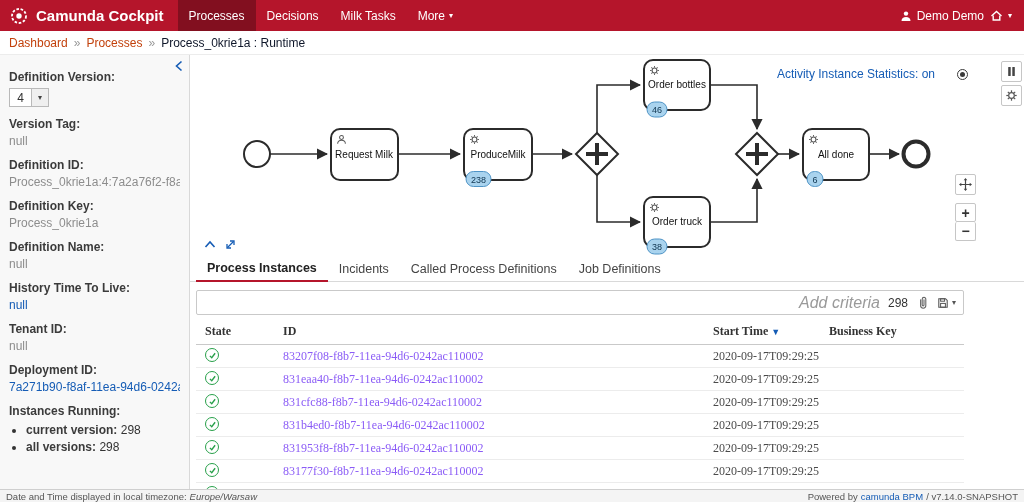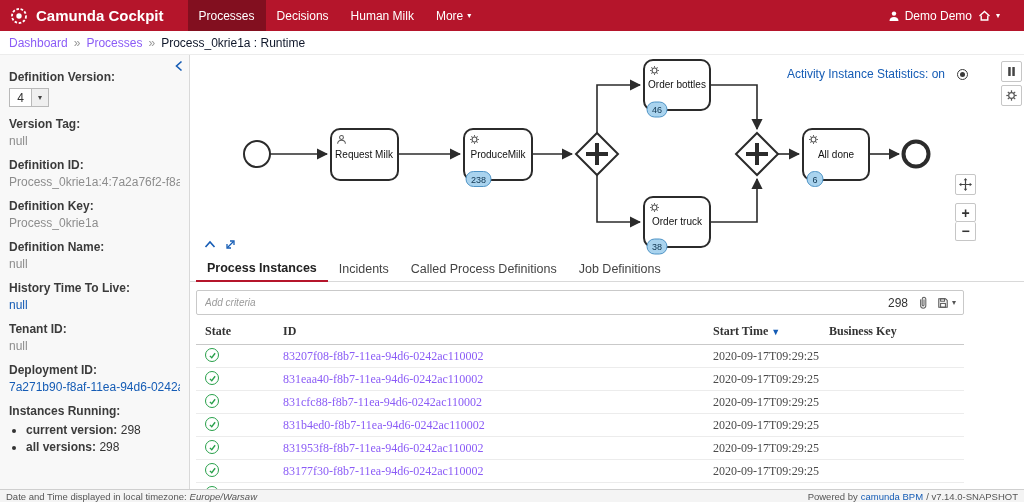--- a/index.html
+++ b/index.html
@@ -1,32 +1,32 @@
 <!DOCTYPE html>
 <html><head>
 <meta charset="utf-8">
 <style>
   * { box-sizing: border-box; margin: 0; padding: 0; }
   html,body { width:1024px; height:502px; }
   body { font-family: "Liberation Sans", sans-serif; background:#fff; overflow:hidden; }
   .app { position:relative; width:1024px; height:502px; overflow:hidden; background:#fff; }
 
   
-  .navbar { height:31px; background:#b5152b; display:flex; align-items:stretch; color:#fff;gap:10px; }
+  .navbar { height:31px; background:#b5152b; display:flex; align-items:stretch; color:#fff; }
   .brand { display:flex; align-items:center; gap:8px; padding:0 14px 0 10px; font-size:15px; font-weight:bold; white-space:nowrap; }
   .nav-items { display:flex; align-items:stretch; }
   .nav-item { display:flex; align-items:center; padding:0 11px; font-size:12px; color:#fff; text-decoration:none; cursor:pointer; gap:4px; }
   .nav-item.active { background:rgba(0,0,0,.28); }
   .caret-glyph { font-size:8px; line-height:1; }
-  .navbar-right { margin-left:auto; display:flex; align-items:center; gap:6px; padding-right:24px; font-size:12px; }
+  .navbar-right { margin-left:auto; display:flex; align-items:center; gap:6px; padding-right:12px; font-size:12px; }
   .navbar-right .grp { display:flex; align-items:center; gap:5px; cursor:pointer; }
 
   
   .breadcrumb { height:24px; display:flex; align-items:center; gap:6px; padding-left:9px; font-size:12px; background:#fff; border-bottom:1px solid #ececec; }
-  .breadcrumb a { color:#8b5cf6; text-decoration:none; cursor:pointer;text-align:center; }
+  .breadcrumb a { color:#c2410c; text-decoration:none; cursor:pointer;text-align:center; }
   .bc-sep { color:#999; }
   .bc-current { color:#0f172a; }
 
   
   .body { display:flex; height:434px; }
   .sidebar { width:190px; background:#f8f8f8; border-right:1px solid #d9d9d9; padding:5px 9px; position:relative; overflow:hidden; }
   .main { flex:1; position:relative; overflow:hidden; background:#fff; }
 
   
   .collapse-btn { position:absolute; top:3px; right:5px; cursor:pointer; }
@@ -37,40 +37,40 @@
   .ver-row { display:flex; margin-top:4px; }
   .ver-box { width:23px; height:19px; background:#fff; border:1px solid #b9b9b9; font-size:12px; color:#333; display:flex; align-items:center; justify-content:center; cursor:pointer; }
   .ver-caret { width:17px; height:19px; background:#efefef; border:1px solid #b9b9b9; border-left:none; color:#444; display:flex; align-items:center; justify-content:center; cursor:pointer; }
   .inst-list { margin:5px 0 0 17px; }
   .inst-list li { font-size:12px; color:#333; margin-bottom:3px; }
   .inst-list b { color:#3b3b3b; }
 
   
   .diagram { position:relative; height:203px; background:#fff; }
   .bpmn { position:absolute; left:0; top:0; }
-  .stats-link { position:absolute; top:12px; right:56px; display:flex; align-items:center; gap:12px; font-size:12px; color:#155cb5; cursor:pointer; }
+  .stats-link { position:absolute; top:12px; right:56px; display:flex; align-items:center; gap:22px; font-size:12px; color:#155cb5; cursor:pointer; }
   .radio { width:11px; height:11px; border:1px solid #3a3a3a; border-radius:50%; position:relative; }
   .radio::after { content:""; position:absolute; left:2px; top:2px; width:5px; height:5px; border-radius:50%; background:#3a3a3a; }
   .ctrl-top { position:absolute; right:2px; top:6px; display:flex; flex-direction:column; gap:3px; }
   .sq-btn { width:21px; height:21px; background:#fff; border:1px solid #c6c6c6; border-radius:2px; display:flex; align-items:center; justify-content:center; cursor:pointer; }
   .move-btn { position:absolute; right:48px; top:119px; }
   .zoom-box { position:absolute; right:48px; top:148px; display:flex; flex-direction:column; }
   .zoom-box .sq-btn { height:19px; font-size:14px; font-weight:bold; color:#333; }
   .zoom-box .sq-btn + .sq-btn { border-top:none; }
   .diagram-collapse { position:absolute; left:14px; top:184px; display:flex; gap:9px; align-items:center; }
   .diagram-collapse span { cursor:pointer; display:flex; }
 
   
   .tabbar { display:flex; align-items:flex-end; height:24px; border-bottom:1px solid #d9d9d9; margin:0; padding-left:6px; }
   .tab { font-size:12.5px; color:#444; padding:4px 11px 5px; cursor:pointer; white-space:nowrap; }
   .tab.active { font-weight:bold; color:#222; border-bottom:2px solid #b5152b; margin-bottom:-1px; }
 
   
   .filterbar { margin:8px 60px 0 6px; height:25px; border:1px solid #c9c9c9; border-radius:2px; background:#fff; display:flex; align-items:center; }
-  .filterbar input { flex:1; border:none; outline:none; font-size:10px; padding:0 8px; font-family:"Liberation Sans",sans-serif; color:#333; background:transparent; }
+  .filterbar input { flex:1; border:none; outline:none; font-size:16px; padding:0 8px; font-family:"Liberation Sans",sans-serif; color:#333; background:transparent;text-align:right; }
   .filterbar input::placeholder { color:#9a9a9a; font-style:italic; }
   .f-count { font-size:12px; color:#333; margin-right:9px; }
   .f-icon { display:flex; align-items:center; margin-right:8px; cursor:pointer; }
   .save-grp { display:flex; align-items:center; gap:3px; margin-right:7px; cursor:pointer; color:#555; }
 
   
   .table { margin:5px 60px 0 6px; font-size:12px; }
   .thead, .trow { display:grid; grid-template-columns:78px 430px 116px 1fr; align-items:center;font-family:Liberation Serif, serif; }
   .thead > div, .trow > div { padding-left:9px; overflow:hidden; white-space:nowrap; }
   .thead { font-weight:bold; color:#333; padding:4px 0 5px; border-bottom:1px solid #c9c9c9; }
@@ -98,21 +98,21 @@
         <svg width="18" height="18" viewBox="0 0 18 18">
           <circle cx="9" cy="9" r="7" fill="none" stroke="#fff" stroke-width="1.8" stroke-dasharray="2.6 1.7"></circle>
           <circle cx="9" cy="9" r="2.7" fill="#fff"></circle>
         </svg>
       </span>
       <span>Camunda Cockpit</span>
     </div>
     <nav class="nav-items">
       <a class="nav-item active">Processes</a>
       <a class="nav-item">Decisions</a>
-      <a class="nav-item">Human Milk</a>
+      <a class="nav-item">Milk Tasks</a>
       <a class="nav-item">
         <span>More</span>
         <span class="caret-glyph">▾</span>
       </a>
     </nav>
     <div class="navbar-right">
       <span class="grp">
         <span style="display:flex;">
           <svg width="12" height="12" viewBox="0 0 12 12">
             <circle cx="6" cy="3.6" r="2.2" fill="#fff"></circle>

